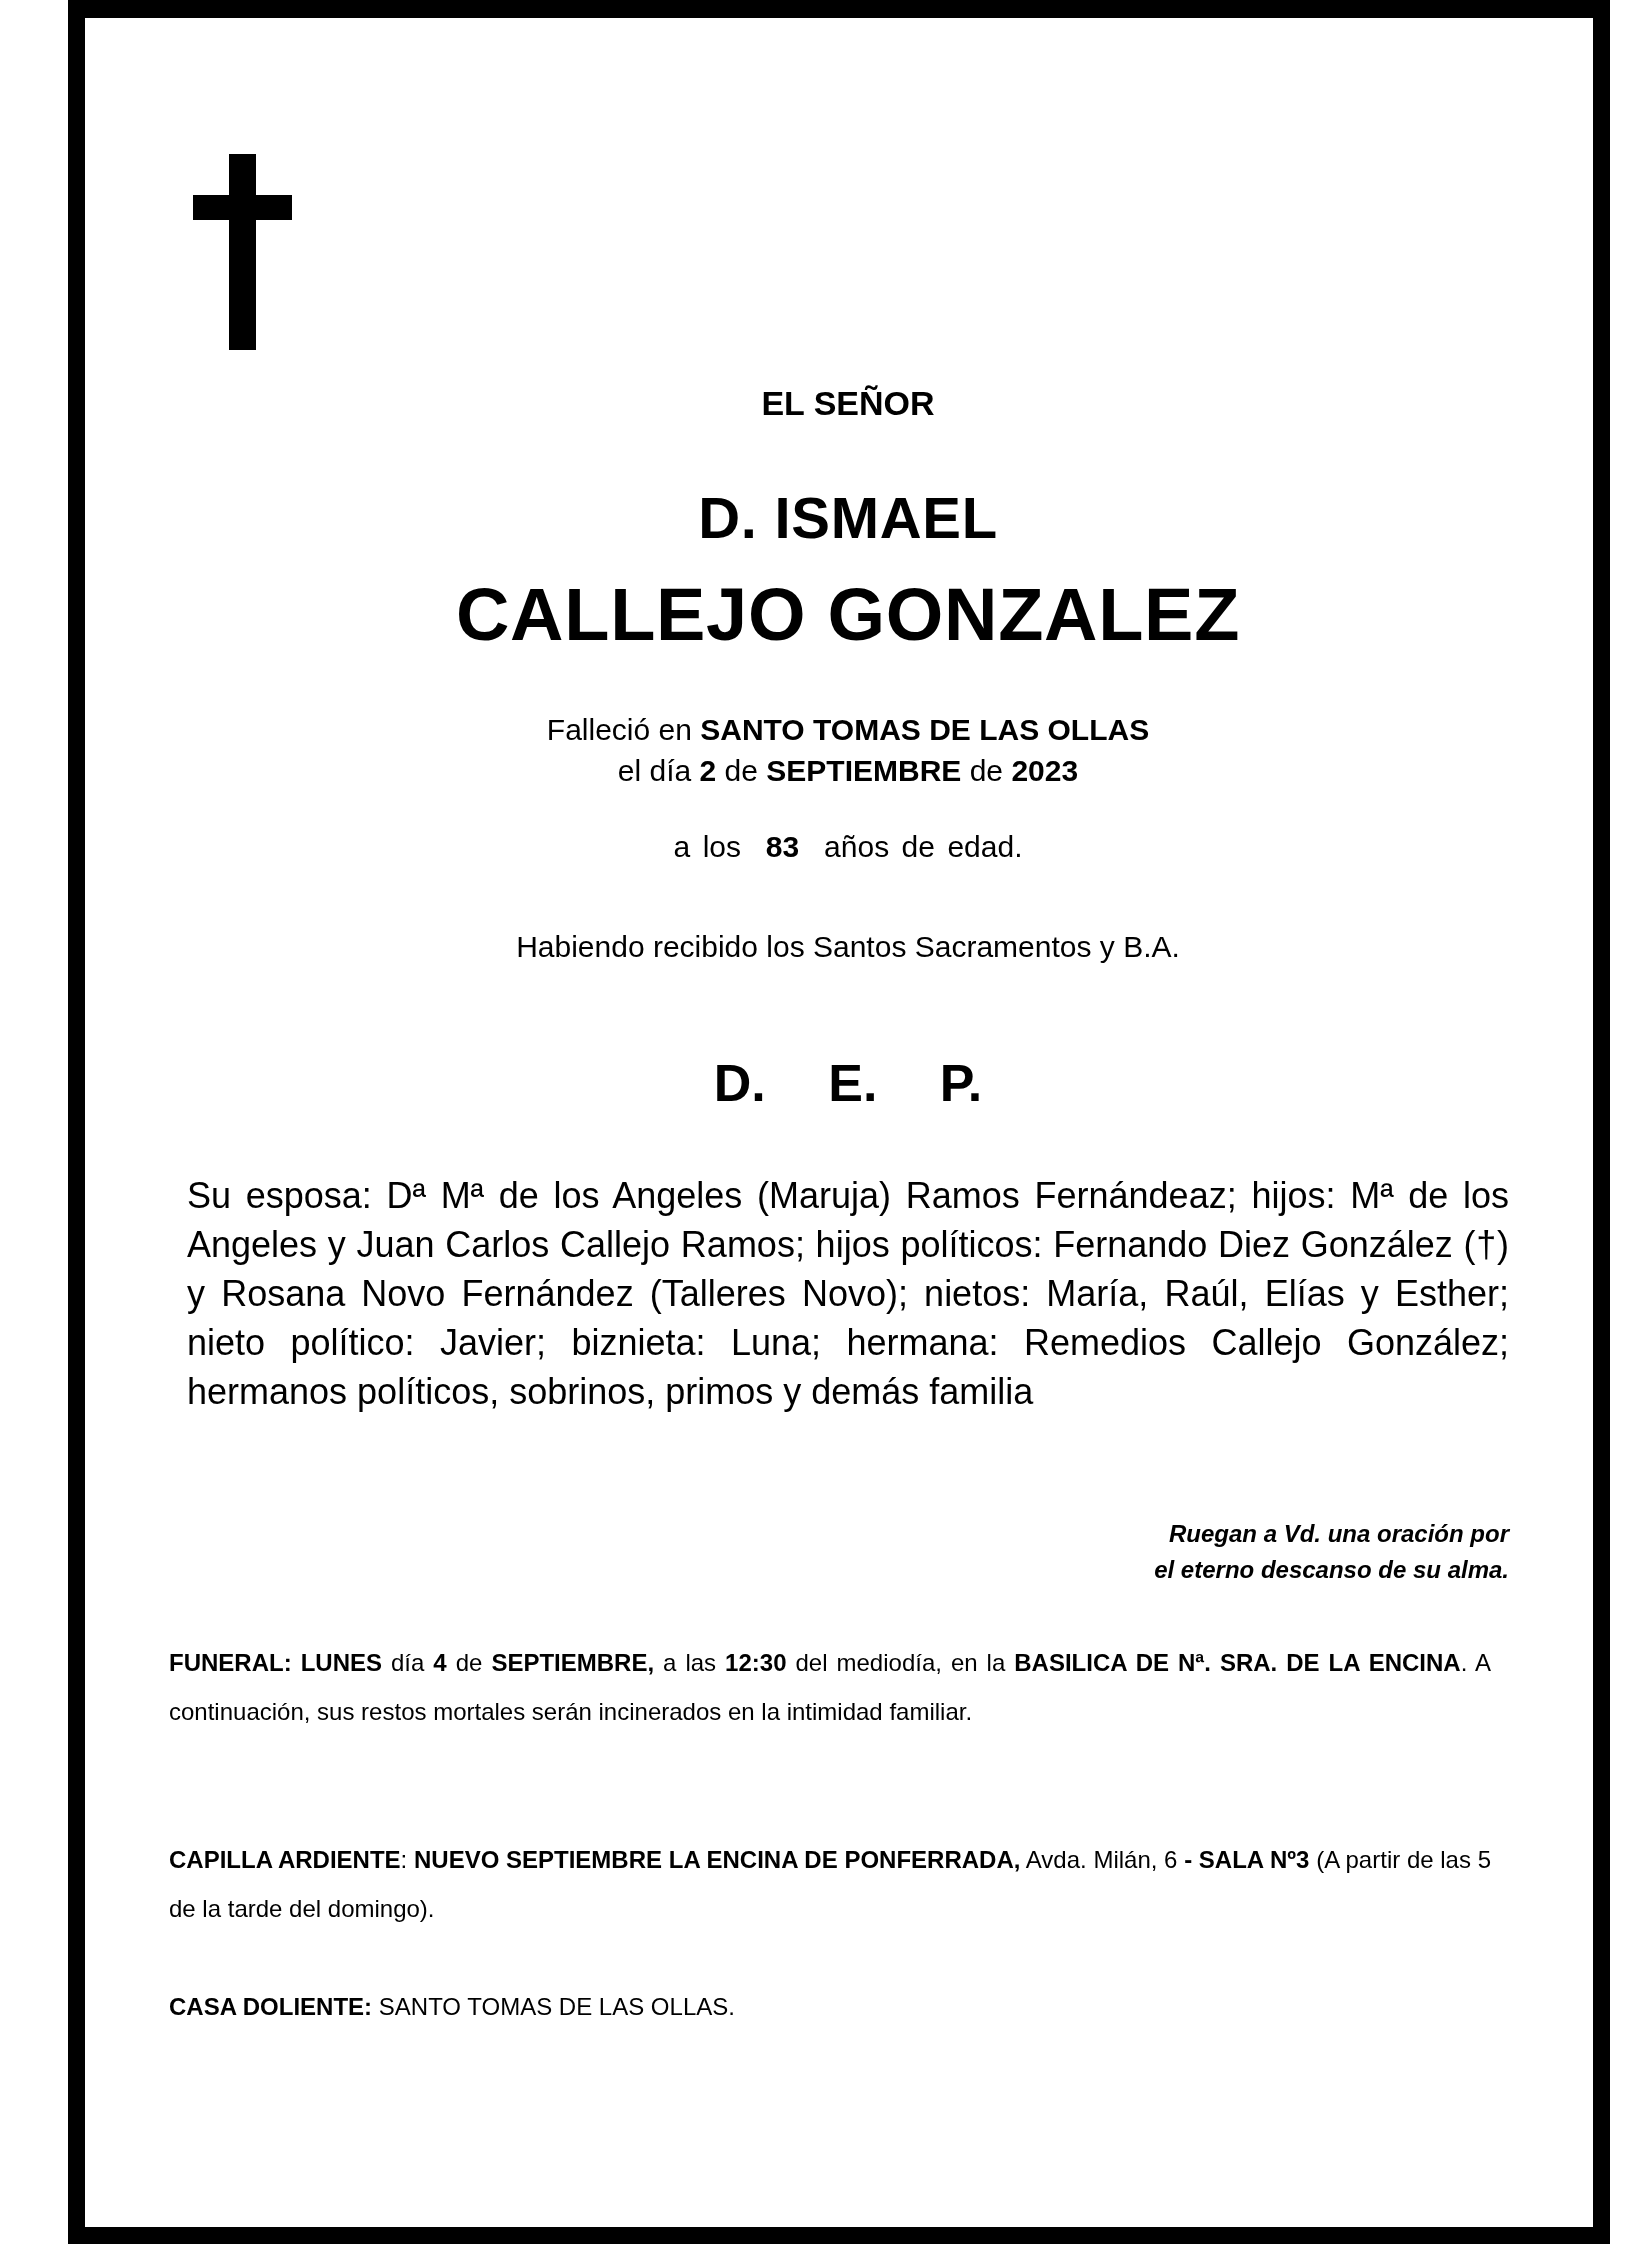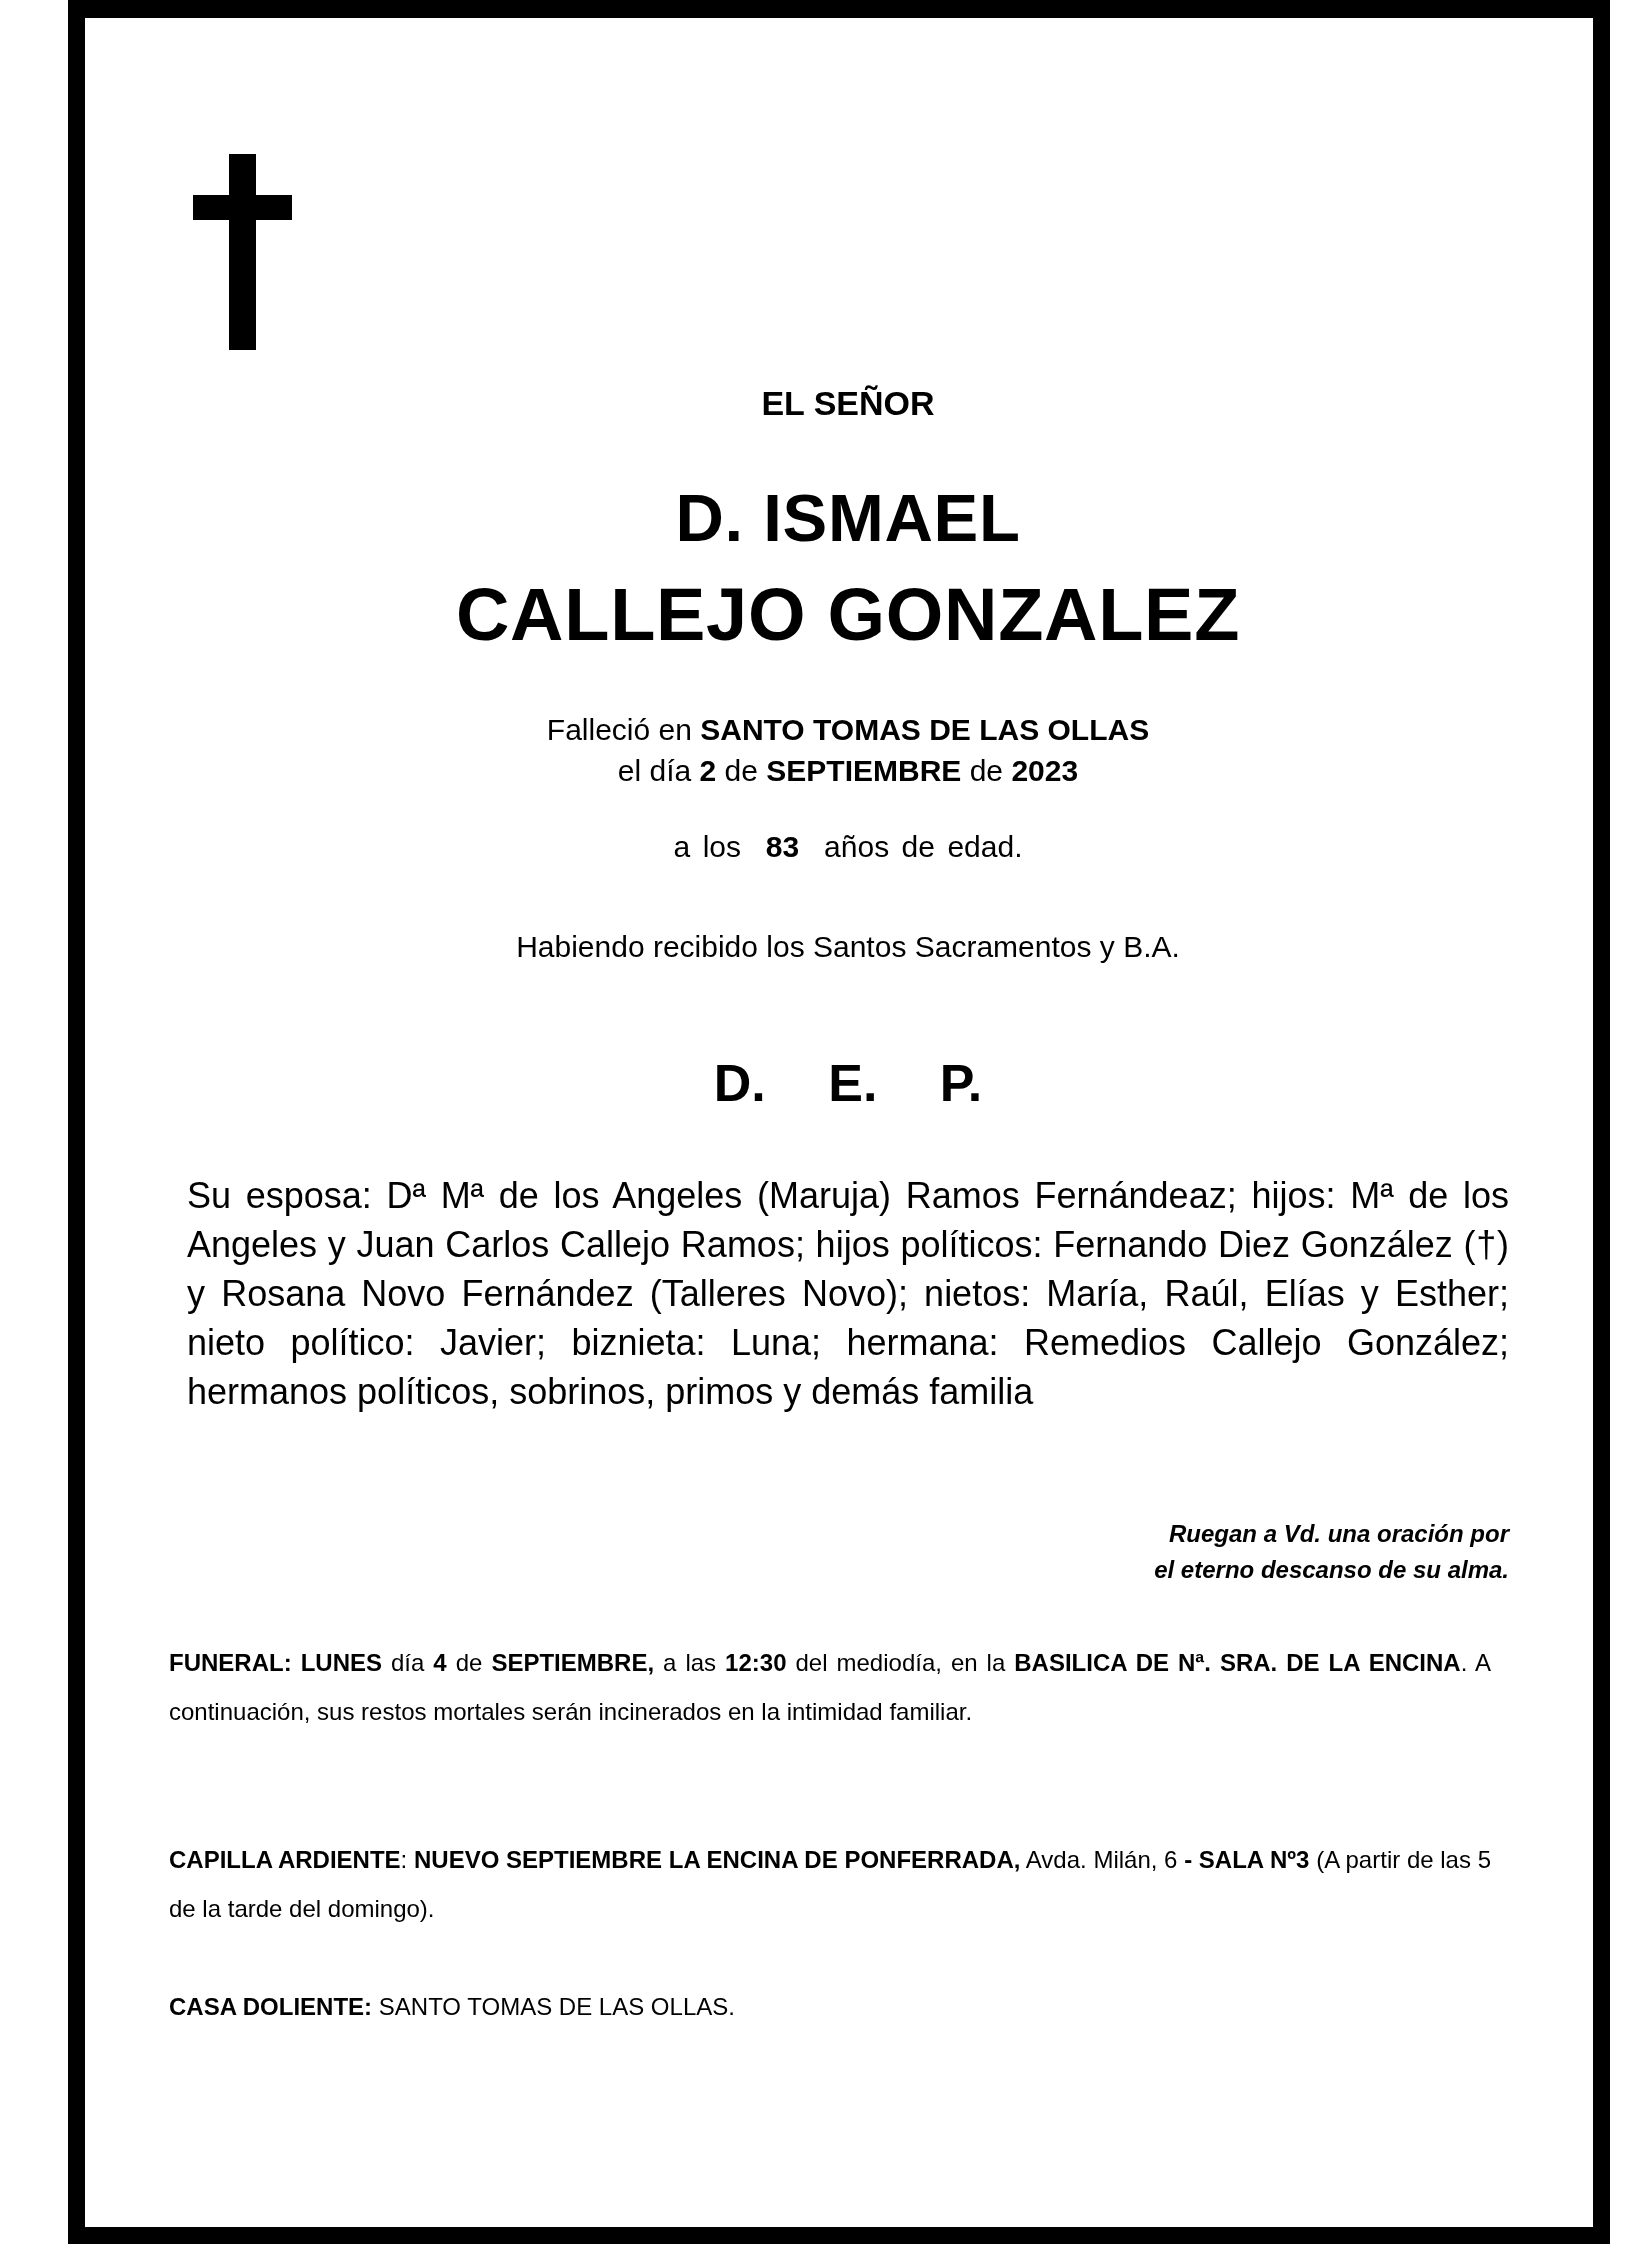--- a/index.html
+++ b/index.html
@@ -6,21 +6,21 @@
   body { width: 1628px; height: 2261px; position: relative; overflow: hidden;
          font-family: "Liberation Sans", "DejaVu Sans", sans-serif; color: #000; }
   .frame { position: absolute; left: 68px; top: 0; width: 1542px; height: 2244px;
            border-left: 17px solid #000; border-top: 18px solid #000;
            border-right: 17px solid #000; border-bottom: 17px solid #000; box-sizing: border-box; }
   .cross-v { position: absolute; left: 229px; top: 154px; width: 27px; height: 196px; background: #000; }
   .cross-h { position: absolute; left: 193px; top: 195px; width: 99px; height: 25px; background: #000; }
   .center { position: absolute; left: 187px; width: 1322px; text-align: center; white-space: nowrap; }
   .b { font-weight: bold; text-align: right; }
   .title-small { top: 384px; font-size: 34px; font-weight: bold; line-height: 38px; }
-  .name1 { top: 475px; font-size: 67px; font-weight: bold; line-height: 85px; letter-spacing: 0.7px; }
+  .name1 { top: 475px; font-size: 58px; font-weight: bold; line-height: 85px; letter-spacing: 0.7px; }
   .name2 { top: 572px; font-size: 74px; font-weight: bold; line-height: 85px; letter-spacing: 0.7px; }
   .info { font-size: 30px; line-height: 38px; }
   .dep { top: 1061px; font-size: 52px; font-weight: bold; line-height: 44px; word-spacing: 48px; }
   .body-text { position: absolute; left: 187px; width: 1322px; top: 1171px;
                font-size: 36px; line-height: 49px; text-align: justify; }
   .ruegan { position: absolute; left: 187px; width: 1322px; top: 1516px; text-align: right;
             font-size: 24px; font-weight: bold; font-style: italic; line-height: 36px; }
   .para { position: absolute; left: 169px; width: 1322px; font-size: 24px; line-height: 49px; text-align: justify; }
   .funeral { top: 1638px; }
   .capilla { top: 1835px; }

